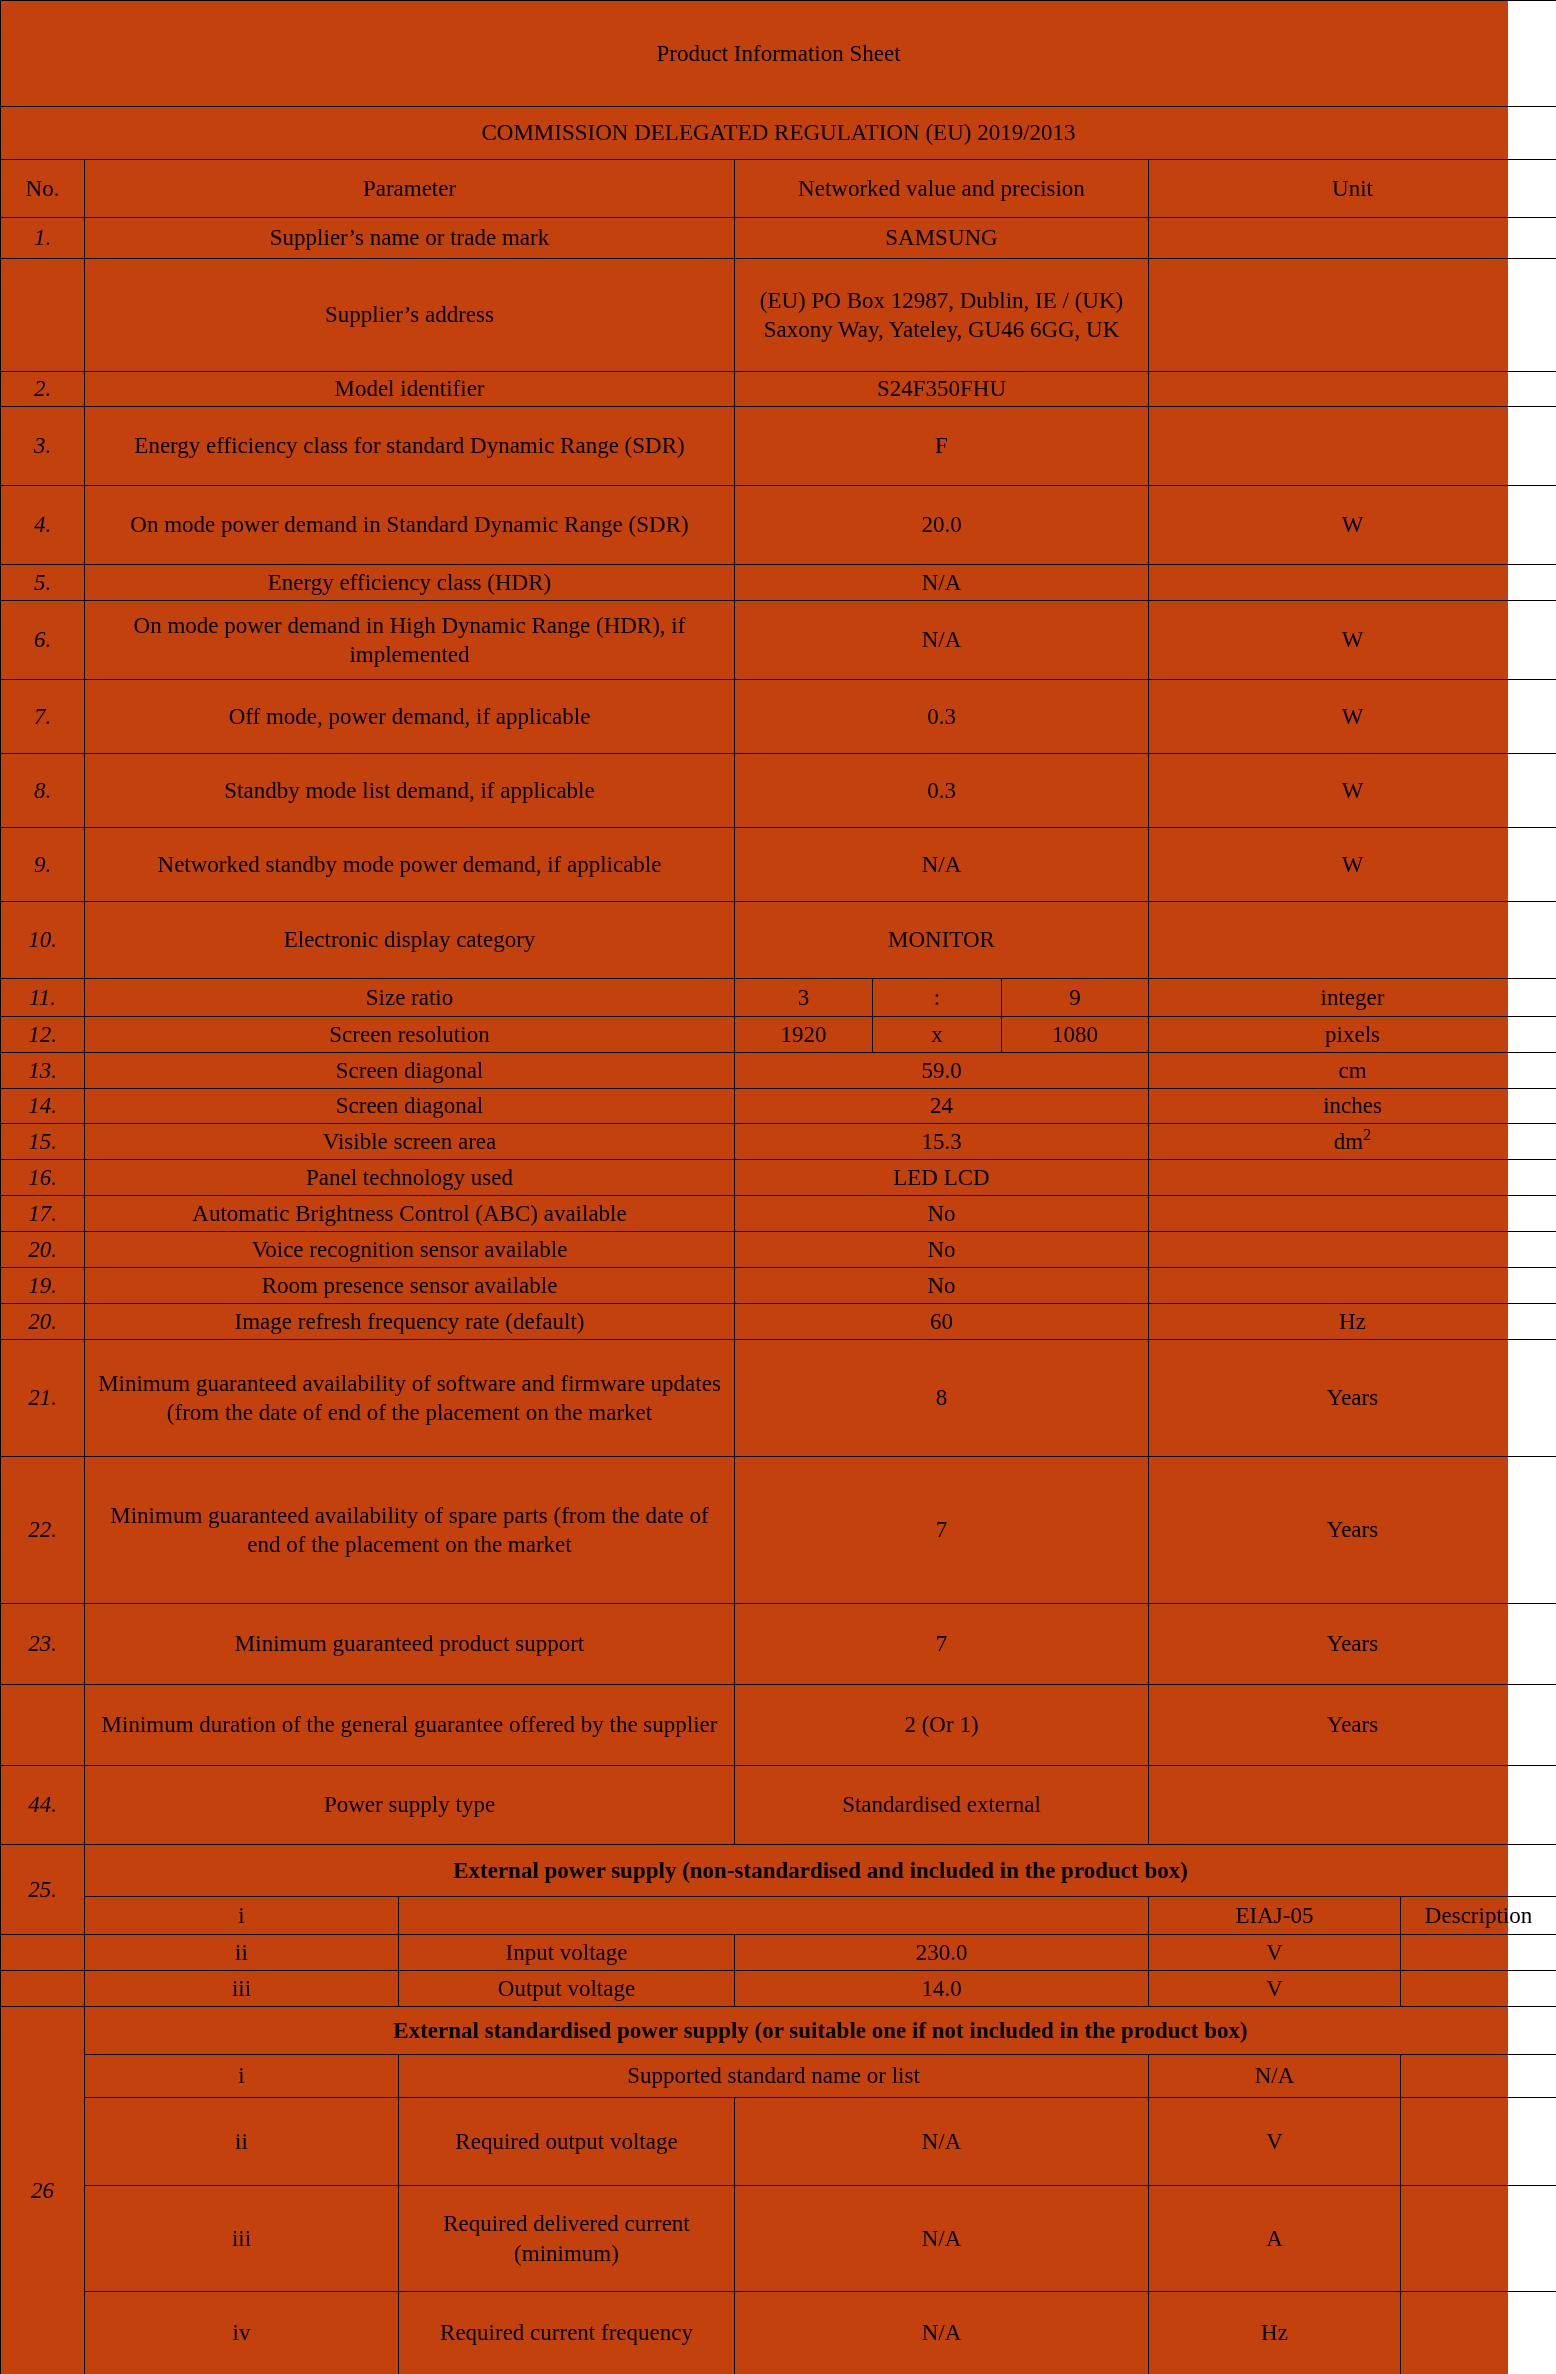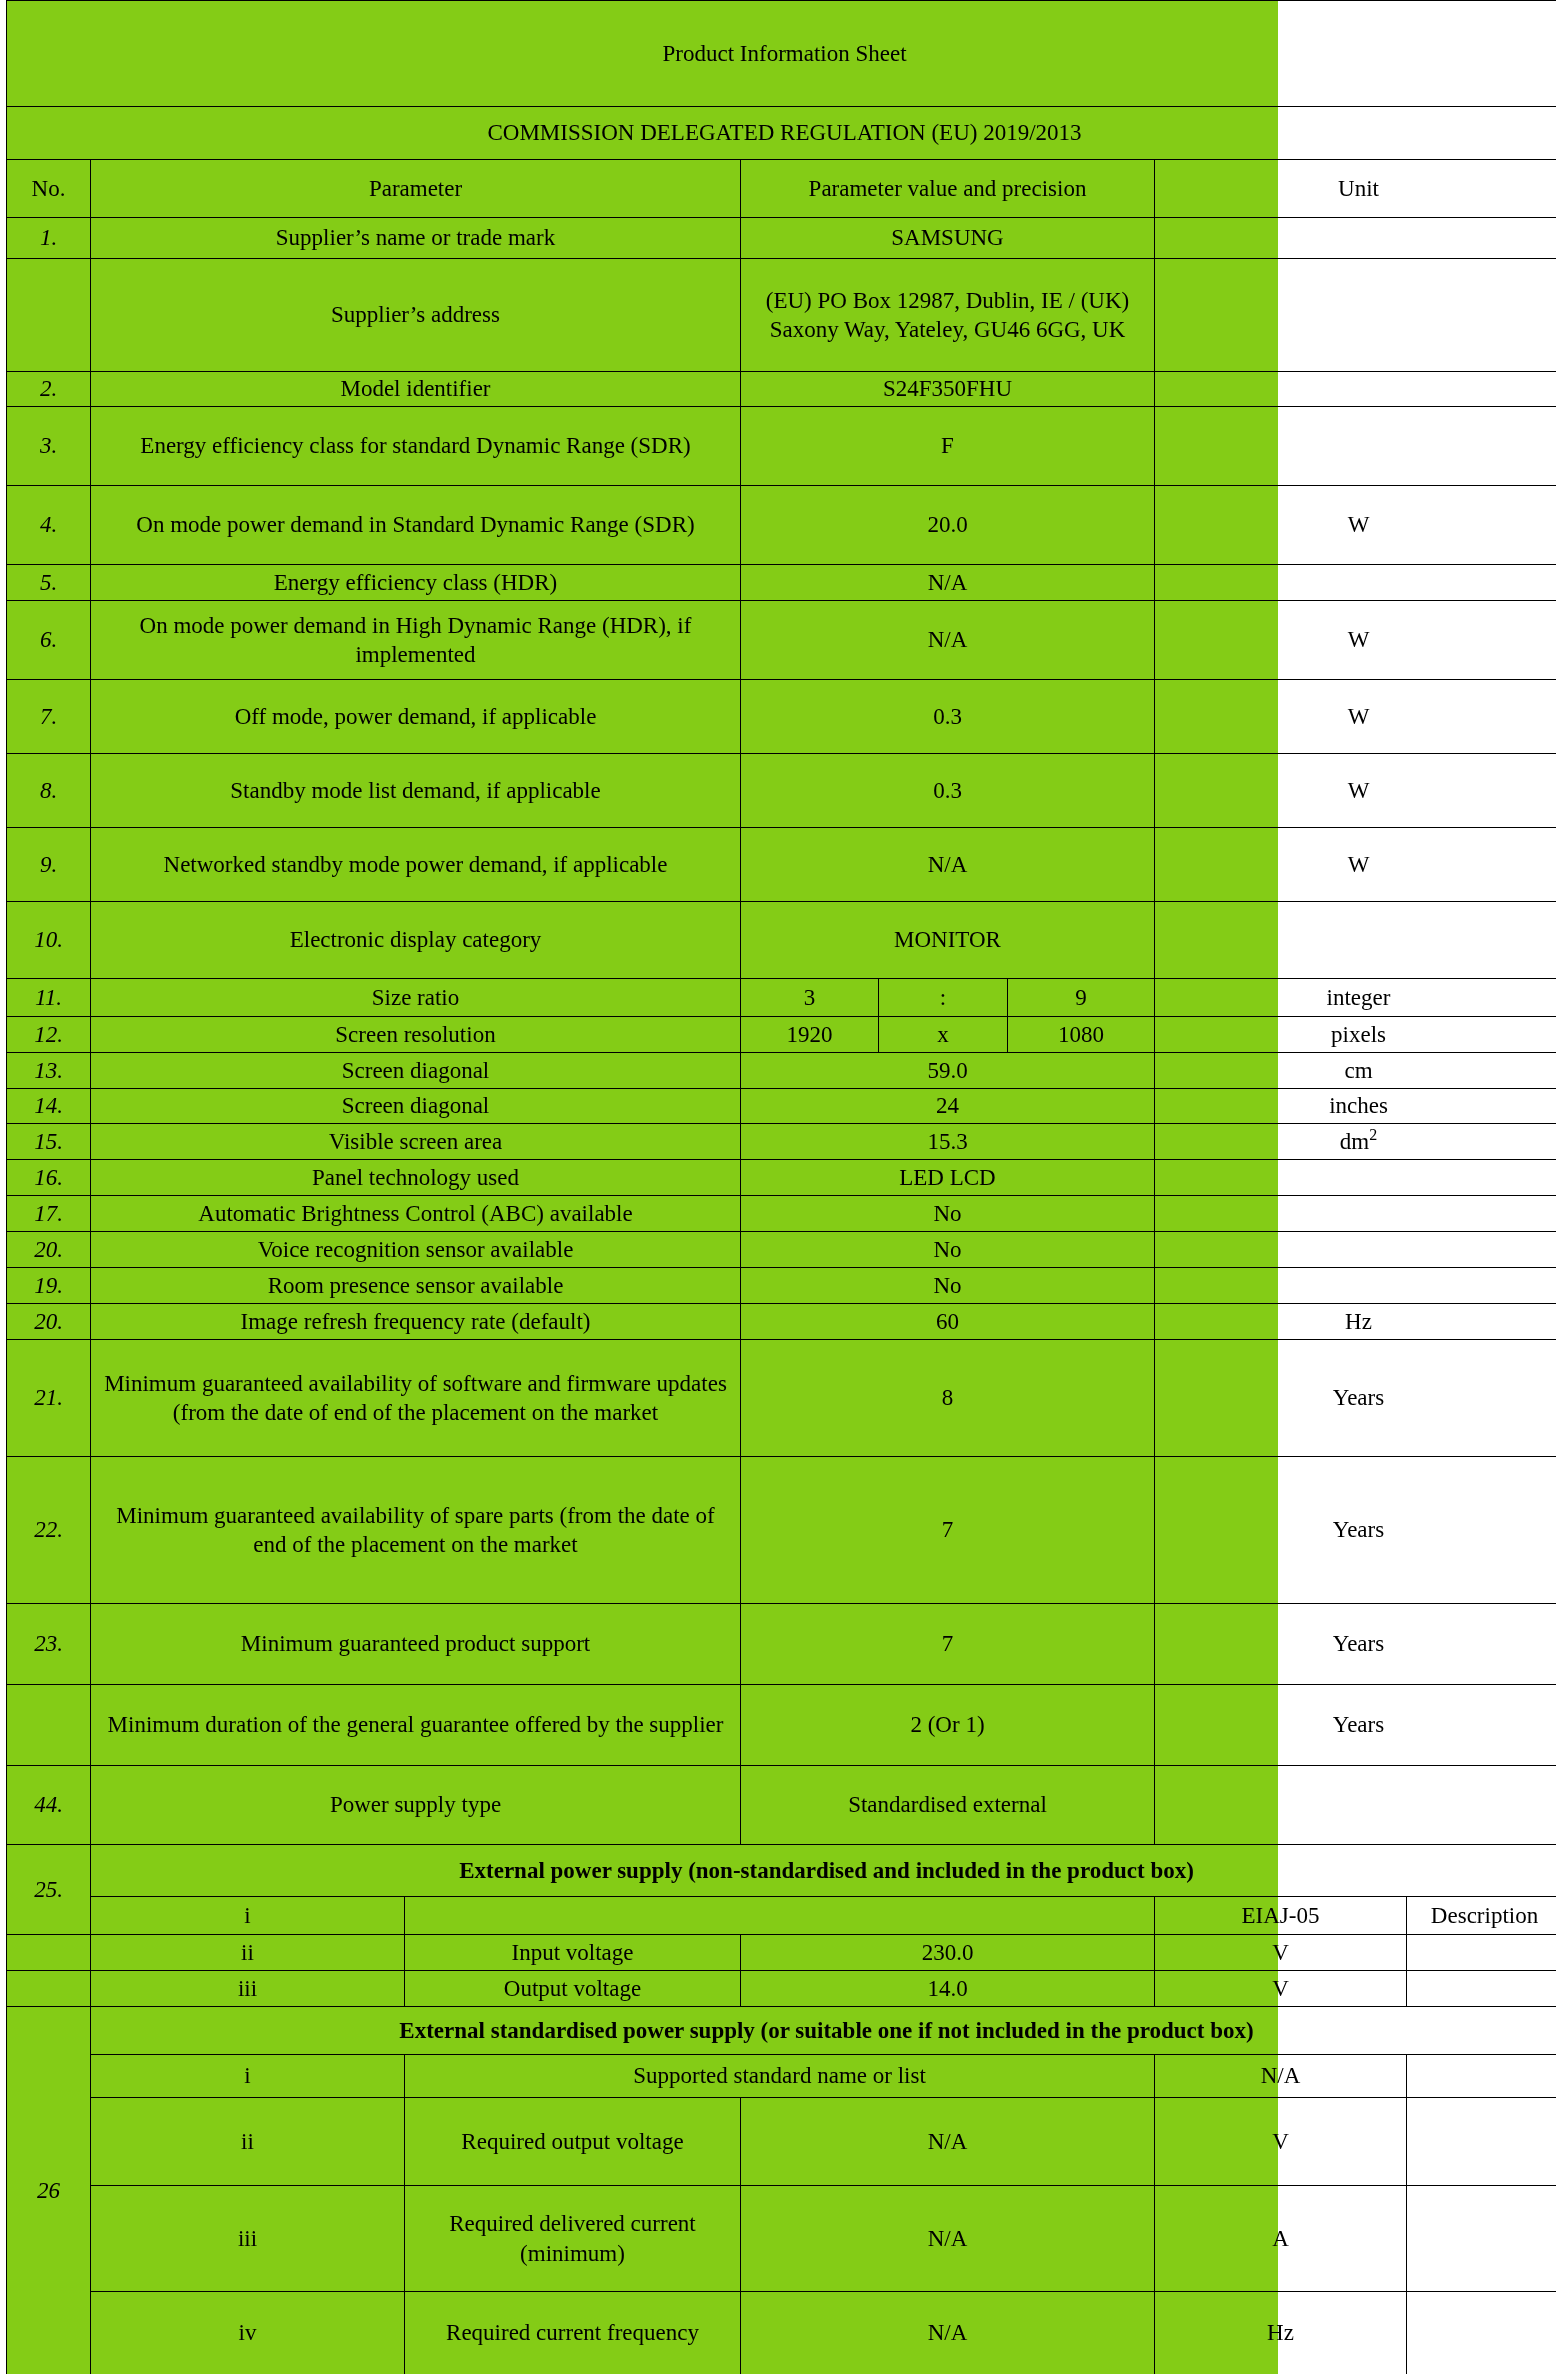--- a/index.html
+++ b/index.html
@@ -1,17 +1,17 @@
 <!DOCTYPE html>
 <html style="font-size:15px"><head>
 <meta charset="utf-8">
 <style>
   * { box-sizing: border-box; }
   html, body { margin: 0; padding: 0; background: #ffffff; }
-  .sheet { width: 1272px; background: #84cc16; margin-left: 6px; }
+  .sheet { width: 1508px; background: #c2410c; }
   table.pis {
     width: 1556px;
     border-collapse: collapse;
     table-layout: fixed;
     color: #000000;
     font-family: "Liberation Serif", "DejaVu Serif", serif;
   }
   .pis td {
     border: 1.9px solid #000000;
     text-align: center;
@@ -50,21 +50,21 @@
 <tr style="height:106px">
   <td colspan="8" class="title-cell">Product Information Sheet</td>
 </tr>
 <tr style="height:53px">
   <td colspan="8" class="subtitle-cell">COMMISSION DELEGATED REGULATION (EU) 2019/2013</td>
 </tr>
 
 <tr style="height:58px">
   <td class="head">No.</td>
   <td colspan="2" class="head">Parameter</td>
-  <td colspan="3" class="head">Parameter value and precision</td>
+  <td colspan="3" class="head">Networked value and precision</td>
   <td colspan="2" class="head">Unit</td>
 </tr>
 
 <tr style="height:41px">
   <td class="no">1.</td>
   <td colspan="2" class="param">Supplier’s name or trade mark</td>
   <td colspan="3" class="val">SAMSUNG</td>
   <td colspan="2" class="unit"></td>
 </tr>
 <tr style="height:113px">

